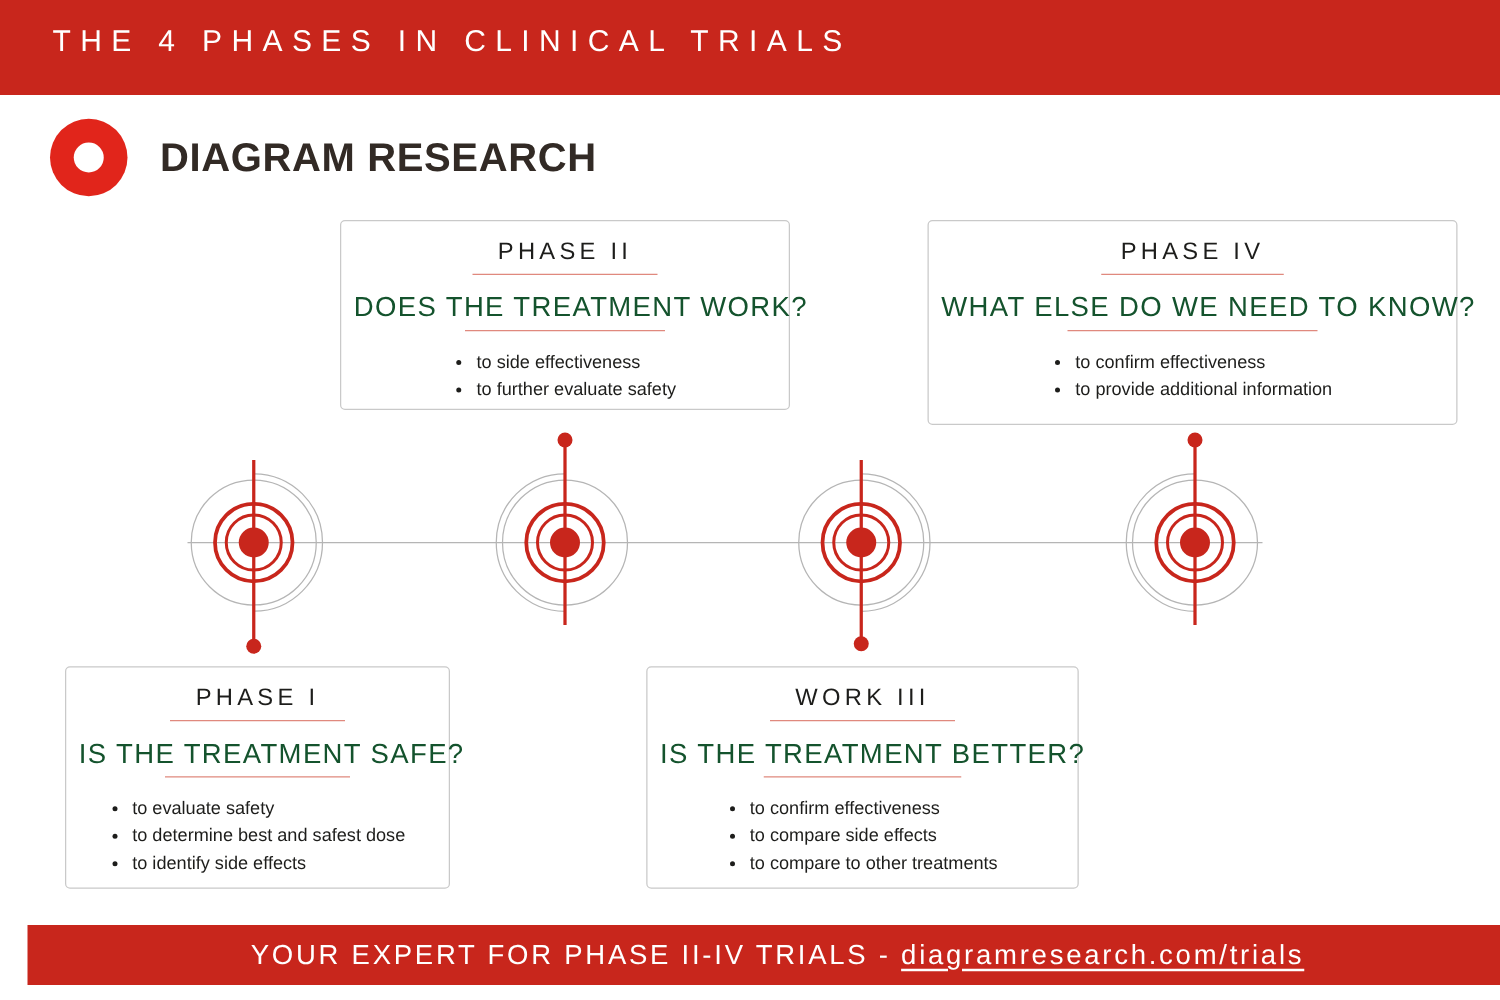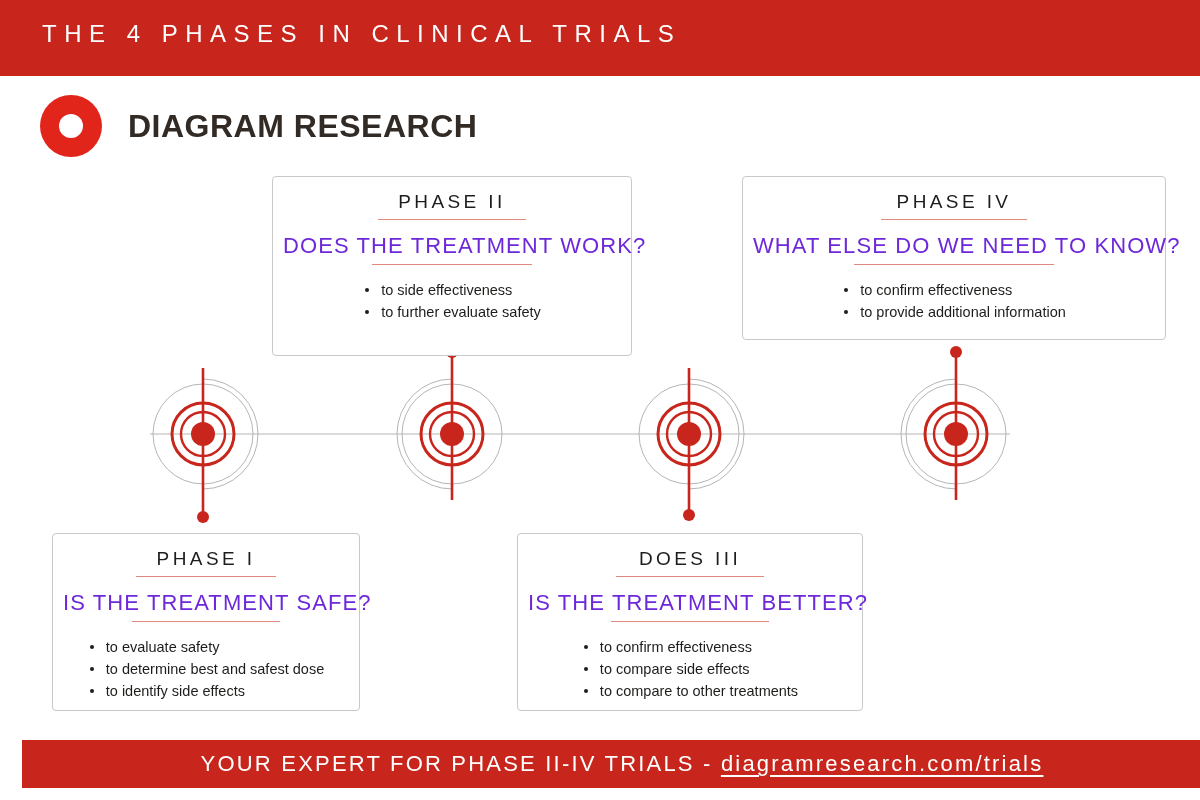--- a/index.html
+++ b/index.html
@@ -94,21 +94,21 @@
   .rule {
     height: 1px;
     background: #E0897E;
     margin: 6px auto 0 auto;
   }
   .rule-top { width: 148px; }
   .card-question {
     text-align: center;
     font-size: 22px;
     font-weight: 300;
-    color: #6d28d9;
+    color: #14532d;
     letter-spacing: 1.1px;
     white-space: nowrap;
     margin-top: 13px;
     font-family: "Liberation Sans", sans-serif;
   }
   .rule-bottom { width: 160px; margin-top: 5px; }
   .card-list {
     margin: 14px 0 0 0;
     list-style: none;
     display: inline-block;
@@ -129,21 +129,21 @@
     position: absolute;
     left: 2px;
     top: 9px;
     width: 4px;
     height: 4px;
     border-radius: 50%;
     background: #1D1D1B;
   }
 
   
-  #card-phase-2  { left: 272px; top: 176px; width: 360px; height: 180px; }
+  #card-phase-2  { left: 272px; top: 176px; width: 360px; height: 152px; }
   #card-phase-4  { left: 742px; top: 176px; width: 424px; height: 164px; }
   #card-phase-1  { left: 52px;  top: 533px; width: 308px; height: 178px; }
   #card-phase-3  { left: 517px; top: 533px; width: 346px; height: 178px; }
 
   #card-phase-4 .rule-top { width: 146px; }
   #card-phase-4 .rule-bottom { width: 200px; }
   #card-phase-1 .rule-top { width: 140px; }
   #card-phase-1 .rule-bottom { width: 148px; }
   #card-phase-3 .rule-top { width: 148px; }
   #card-phase-3 .rule-bottom { width: 158px; }
@@ -287,21 +287,21 @@
     <div class="card-list-wrap">
       <ul class="card-list">
         <li>to evaluate safety</li>
         <li>to determine best and safest dose</li>
         <li>to identify side effects</li>
       </ul>
     </div>
   </div>
 
   <div class="card" id="card-phase-3">
-    <div class="card-title">DOES III</div>
+    <div class="card-title">WORK III</div>
     <div class="rule rule-top"></div>
     <div class="card-question">IS THE TREATMENT BETTER?</div>
     <div class="rule rule-bottom"></div>
     <div class="card-list-wrap">
       <ul class="card-list">
         <li>to confirm effectiveness</li>
         <li>to compare side effects</li>
         <li>to compare to other treatments</li>
       </ul>
     </div>

